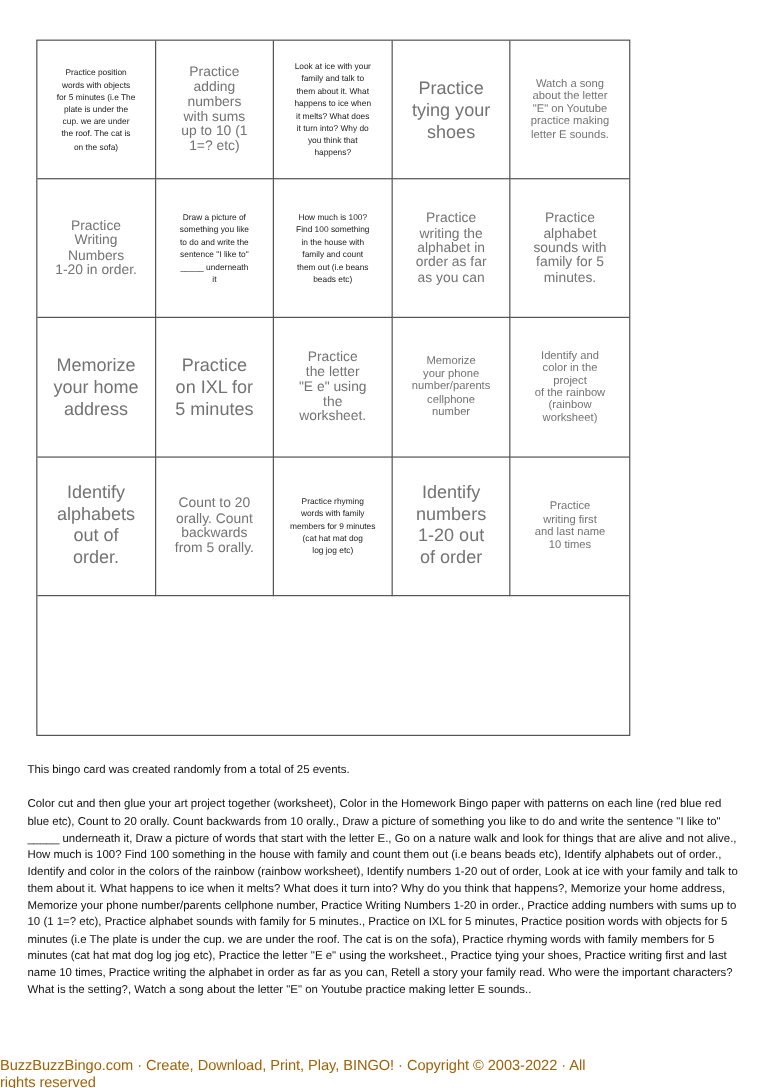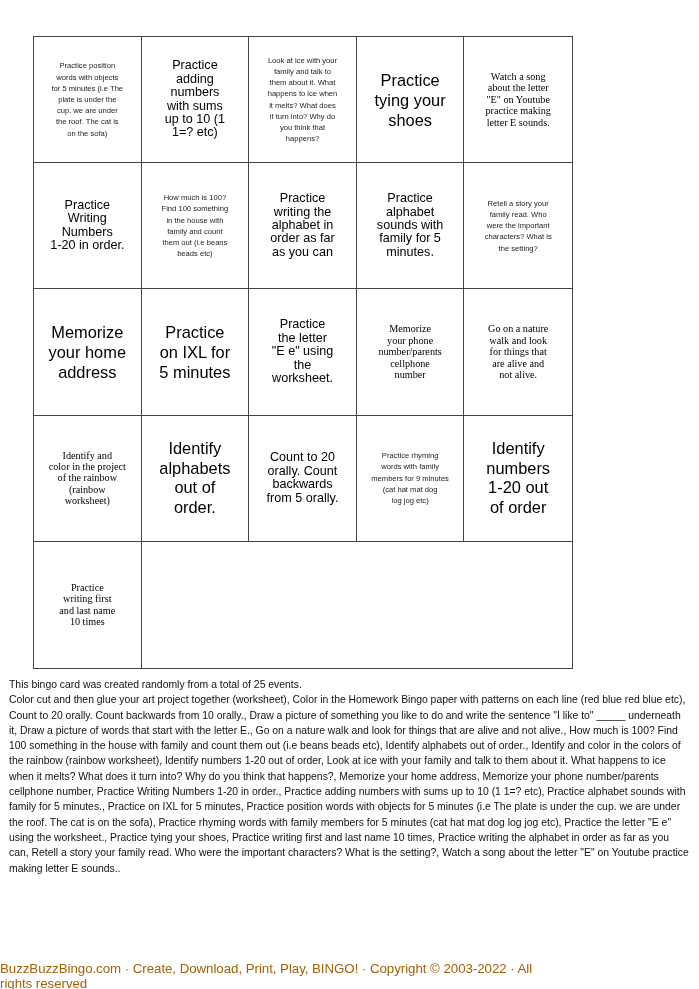--- a/index.html
+++ b/index.html
@@ -32,41 +32,41 @@
   .cell {
     border-right: 1.5px solid #444444;
     border-bottom: 1.5px solid #444444;
     display: flex;
     align-items: center;
     justify-content: center;
     text-align: center;
     padding: 6px 14px;
     box-sizing: border-box;
     overflow: hidden;
-    color: #000000;
+    color: #737373;
   }
   .cell:nth-child(5n) { border-right: none; }
   .cell:nth-child(n+21) { border-bottom: none; }
   .cell span { display: block; white-space: pre-line; }
   .sz-xs { font-size: 7.6px; line-height: 11.2px; color: #222; }
-  .sz-s  { font-size: 10.2px; line-height: 11.4px; font-family: Liberation Serif, serif; }
+  .sz-s  { font-size: 10.2px; line-height: 11.4px; }
   .sz-m  { font-size: 12.6px; line-height: 13.4px; }
   .sz-l  { font-size: 16.4px; line-height: 20px; }
   .sz-xl { font-size: 16.4px; line-height: 19.6px; }
 
   .description {
     position: absolute;
     left: 9px;
     top: 677px;
     width: 682px;
     font-size: 10.4px;
     line-height: 15.3px;
     color: #111;
   }
-  .description p { margin: 0; }
+  .description p { margin: 16px; }
   .footer {
     position: absolute;
     left: 0;
     top: 961px;
     width: 566px;
     font-size: 13.3px;
     color: #a16207;
     letter-spacing: -0.05px;
   }
 </style>
@@ -113,20 +113,28 @@
 "E" on Youtube
 practice making
 letter E sounds.</span>
       </div>
     <div class="cell sz-m">
         <span>Practice
 Writing
 Numbers
 1-20 in order.</span>
       </div>
+    <div class="cell sz-xs">
+        <span>Draw a picture of
+something you like
+to do and write the
+sentence "I like to"
+_____ underneath
+it</span>
+      </div>
 
     <div class="cell sz-xs">
         <span>How much is 100?
 Find 100 something
 in the house with
 family and count
 them out (i.e beans
 beads etc)</span>
       </div>
     <div class="cell sz-m">
@@ -136,27 +144,20 @@
 order as far
 as you can</span>
       </div>
     <div class="cell sz-m">
         <span>Practice
 alphabet
 sounds with
 family for 5
 minutes.</span>
       </div>
-    <div class="cell sz-xs">
-        <span>Retell a story your
-family read. Who
-were the important
-characters? What is
-the setting?</span>
-      </div>
     <div class="cell sz-l">
         <span>Memorize
 your home
 address</span>
       </div>
 
     <div class="cell sz-l">
         <span>Practice
 on IXL for
 5  minutes</span>
@@ -168,27 +169,20 @@
 the worksheet.</span>
       </div>
     <div class="cell sz-s">
         <span>Memorize
 your phone
 number/parents
 cellphone
 number</span>
       </div>
     <div class="cell sz-s">
-        <span>Go on a nature
-walk and look
-for things that
-are alive and
-not alive.</span>
-      </div>
-    <div class="cell sz-s">
         <span>Identify and
 color in the project
 of the rainbow
 (rainbow
 worksheet)</span>
       </div>
 
     <div class="cell sz-xl">
         <span>Identify
 alphabets

